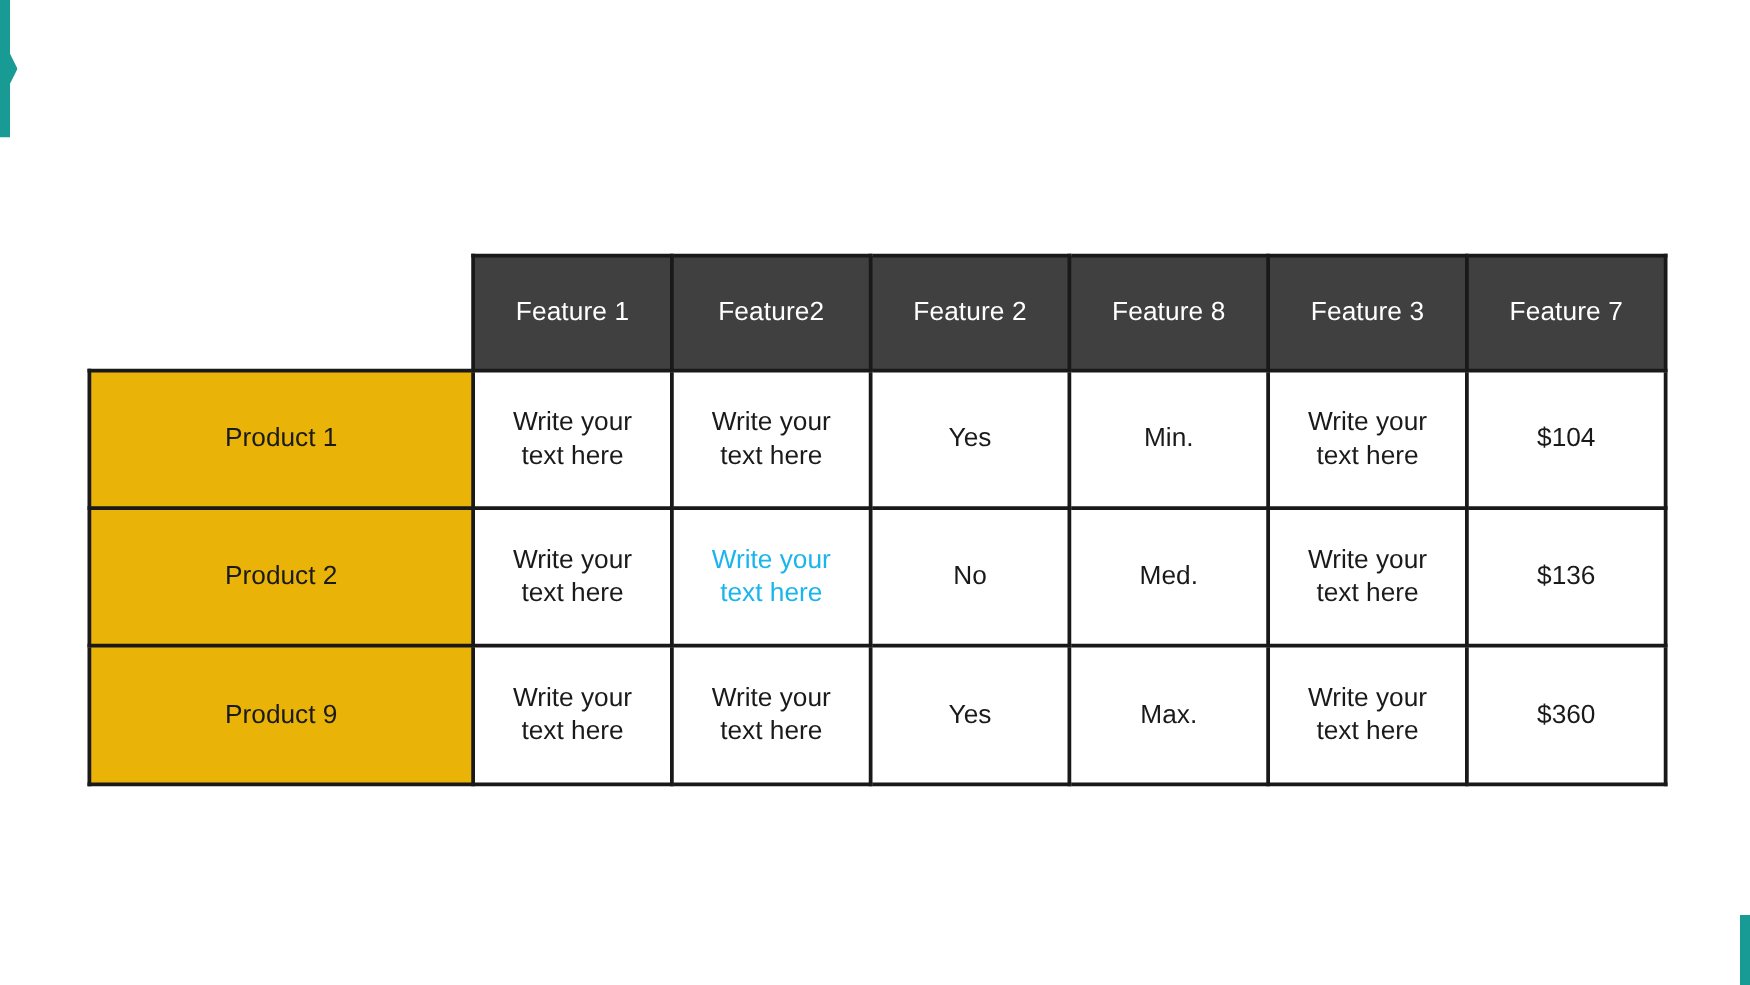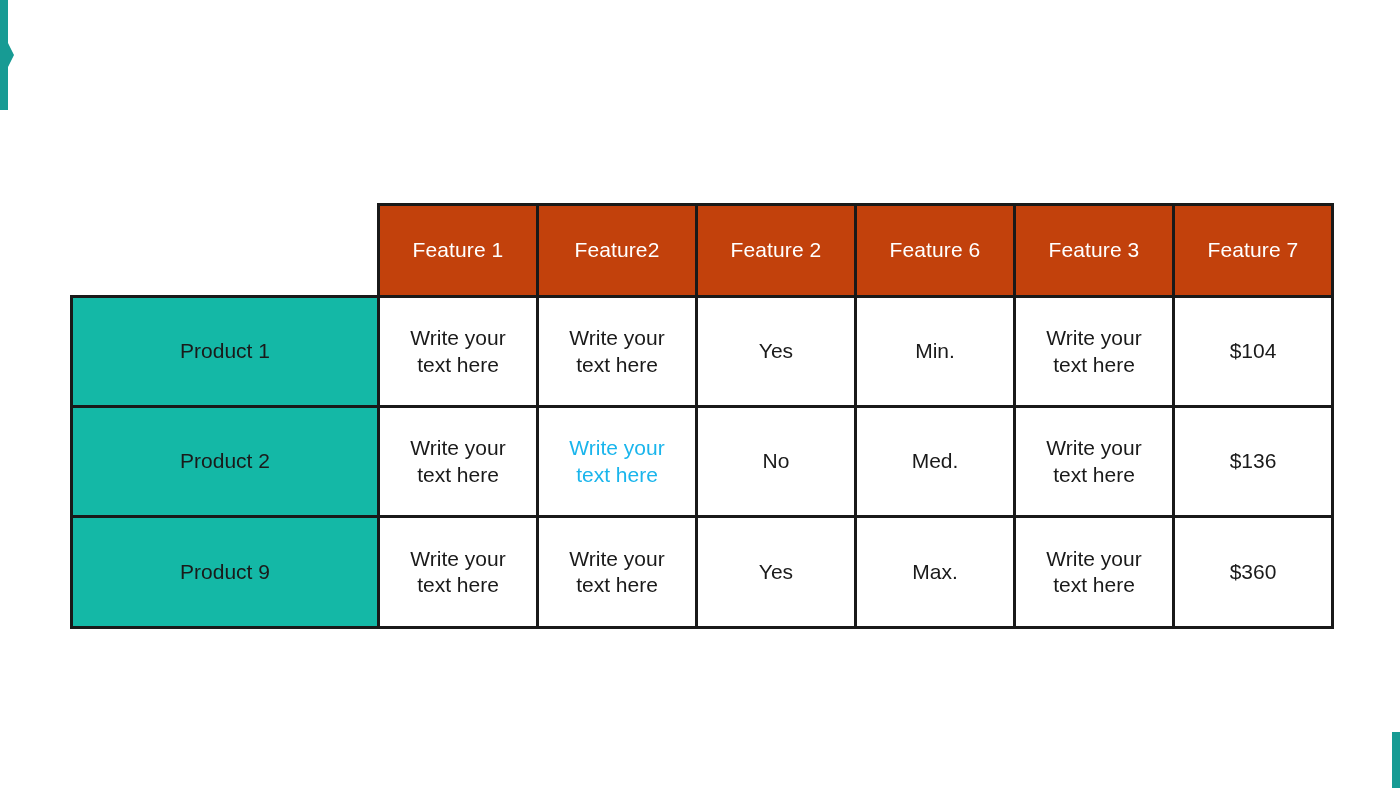--- a/index.html
+++ b/index.html
@@ -52,35 +52,35 @@
     box-sizing: border-box;
   }
 
   
   .hdr-corner {
     border: none !important;
     background: transparent;
     width: 307px;
   }
   thead th.feature-head {
-    background: #c2410c;
+    background: #404040;
     color: #ffffff;
     font-size: 21px;
     height: 92px;
     width: 159px;
     letter-spacing: 0.1px;
     margin-top: 20px;
   }
 
   
   tbody tr { height: 110px; }
   tbody tr.last-row { height: 111px; }
 
   td.product-cell {
-    background: #14b8a6;
+    background: #eab308;
     color: #1a1a1a;
     font-size: 21px;
     width: 307px;
   }
   td.data-cell {
     background: #ffffff;
     color: #1a1a1a;
     font-size: 21px;
     width: 159px;
   }
@@ -101,21 +101,21 @@
   <rect x="0" y="0" width="8" height="56" fill="#179B94"></rect>
 </svg>
 
 <table id="comparison-table">
   <thead>
     <tr>
       <th class="hdr-corner"></th>
       <th class="feature-head">Feature 1</th>
       <th class="feature-head">Feature2</th>
       <th class="feature-head">Feature 2</th>
-      <th class="feature-head">Feature 6</th>
+      <th class="feature-head">Feature 8</th>
       <th class="feature-head">Feature 3</th>
       <th class="feature-head">Feature 7</th>
     </tr>
   </thead>
   <tbody>
 
     <tr>
       <td class="product-cell">Product 1</td>
       <td class="data-cell">
         <span class="cell-line">Write your</span>

